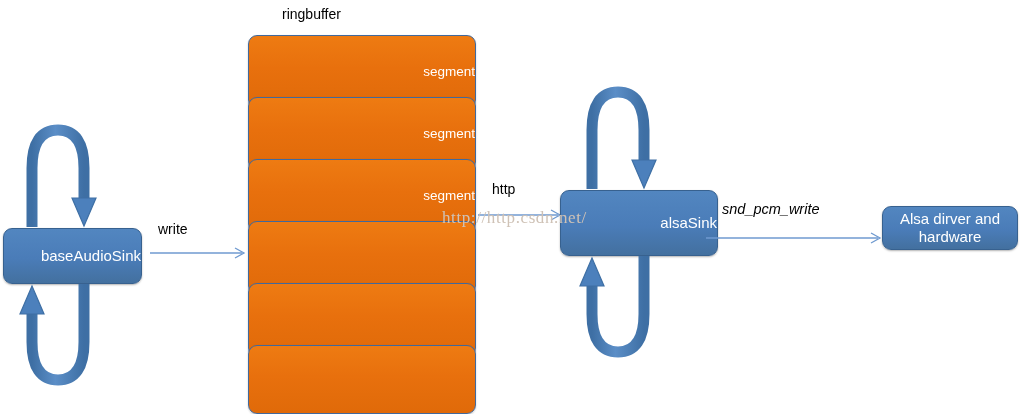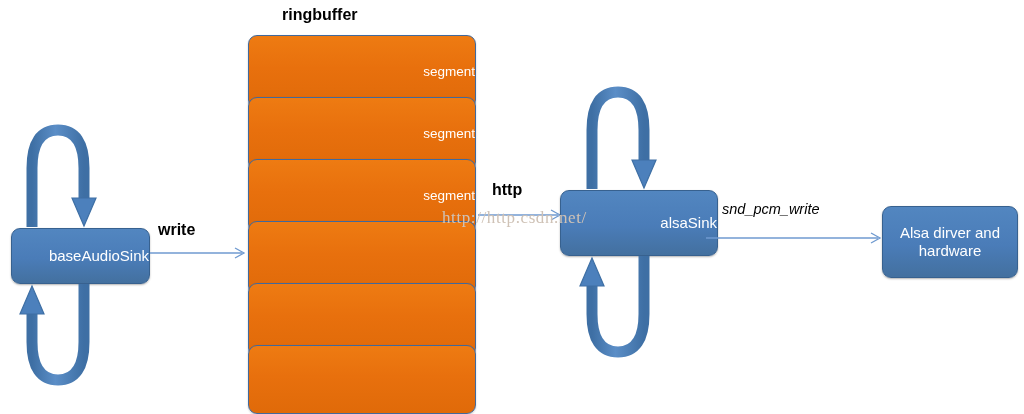--- a/index.html
+++ b/index.html
@@ -43,22 +43,22 @@
     font-size: 13.5px;
   }
 
   
   .lbl {
     position: absolute;
     color: #000000;
     white-space: nowrap;
   }
   .lbl-bold {
-    font-weight: bold;
-    font-size: 16px;
+    font-weight: normal;
+    font-size: 14px;
   }
   .lbl-italic {
     font-style: italic;
     font-size: 14.5px;
     font-weight: 500;
   }
 
   
   .connector {
     position: absolute;
@@ -107,21 +107,21 @@
   </div>
 
   <div class="node node-orange" style="left:248px; top:283px; width:228px; height:74px;">
     <span></span>
   </div>
 
   <div class="node node-orange" style="left:248px; top:345px; width:228px; height:69px;">
     <span></span>
   </div>
 
-  <div class="node node-blue" style="left:11px; top:228px; width:139px; height:56px;">
+  <div class="node node-blue" style="left:3px; top:228px; width:139px; height:56px;">
     <span>baseAudioSink</span>
   </div>
 
   <div class="loop" style="left:22px; top:122px;">
     <svg width="80" height="110" viewBox="0 0 80 110">
       <defs>
         <linearGradient id="gTop1" x1="0" y1="0" x2="1" y2="0">
           <stop offset="0%" stop-color="#3e6fa4"></stop>
           <stop offset="45%" stop-color="#5b8ec7"></stop>
           <stop offset="100%" stop-color="#3e6fa4"></stop>
@@ -195,19 +195,19 @@
   </div>
 
   <div class="lbl lbl-italic" style="left:722px; top:201px;">snd_pcm_write</div>
   <div class="connector" style="left:706px; top:231px;">
     <svg width="182" height="14" viewBox="0 0 182 14">
       <line x1="0" y1="7" x2="172" y2="7" stroke="#6f9ad0" stroke-width="1.3"></line>
       <polyline points="165,2 174,7 165,12" fill="none" stroke="#6f9ad0" stroke-width="1.3"></polyline>
     </svg>
   </div>
 
-  <div class="node node-blue" style="left:882px; top:206px; width:136px; height:72px;">
+  <div class="node node-blue" style="left:882px; top:206px; width:136px; height:44px;">
     <span>Alsa dirver and hardware</span>
   </div>
 
   <div class="watermark" style="left:442px; top:208px;">http://http.csdn.net/</div>
 
 </div>
 
 </body></html>

